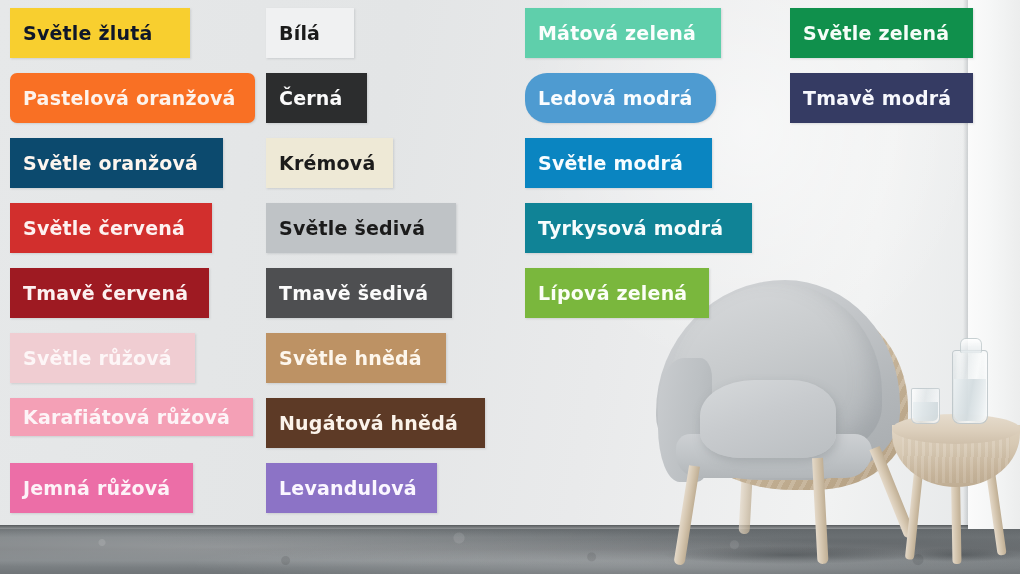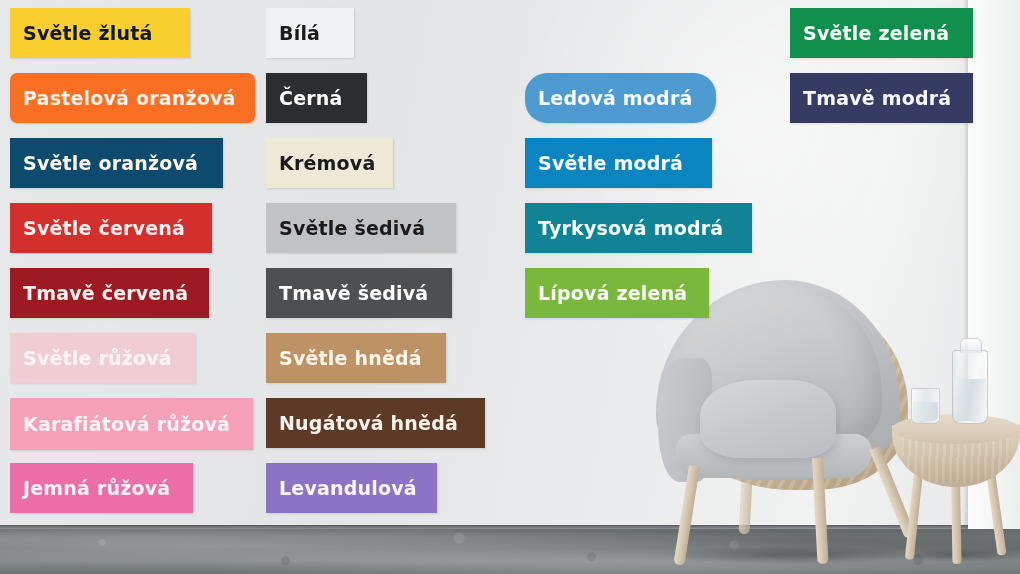--- a/index.html
+++ b/index.html
@@ -317,21 +317,21 @@
       </div>
       <div class="swatch" style="left: 10px; top: 203px; width: 202px; height: 50px; background: rgb(210, 47, 45);">
         <span class="swatch-label" style="color: rgb(253, 241, 240);">Světle červená</span>
       </div>
       <div class="swatch" style="left: 10px; top: 268px; width: 199px; height: 50px; background: rgb(158, 26, 34);">
         <span class="swatch-label" style="color: rgb(252, 240, 240);">Tmavě červená</span>
       </div>
       <div class="swatch" style="left: 10px; top: 333px; width: 185px; height: 50px; background: rgb(240, 205, 210);">
         <span class="swatch-label" style="color: rgb(253, 246, 247);">Světle růžová</span>
       </div>
-      <div class="swatch" style="left: 10px; top: 398px; width: 243px; height: 52px; background: rgb(244, 160, 182);">
+      <div class="swatch" style="left: 10px; top: 398px; width: 243px; height: 38px; background: rgb(244, 160, 182);">
         <span class="swatch-label" style="color: rgb(253, 244, 247);">Karafiátová růžová</span>
       </div>
       <div class="swatch" style="left: 10px; top: 463px; width: 183px; height: 50px; background: rgb(236, 110, 167);">
         <span class="swatch-label" style="color: rgb(253, 243, 248);">Jemná růžová</span>
       </div>
       <div class="swatch" style="left: 266px; top: 8px; width: 88px; height: 50px; background: rgb(240, 241, 242);">
         <span class="swatch-label" style="color: rgb(27, 27, 27);">Bílá</span>
       </div>
       <div class="swatch" style="left: 266px; top: 73px; width: 101px; height: 50px; background: rgb(44, 45, 46);">
         <span class="swatch-label" style="color: rgb(251, 251, 251);">Černá</span>
@@ -347,20 +347,23 @@
       </div>
       <div class="swatch" style="left: 266px; top: 333px; width: 180px; height: 50px; background: rgb(189, 146, 100);">
         <span class="swatch-label" style="color: rgb(253, 246, 236);">Světle hnědá</span>
       </div>
       <div class="swatch" style="left: 266px; top: 398px; width: 219px; height: 50px; background: rgb(93, 58, 38);">
         <span class="swatch-label" style="color: rgb(251, 243, 234);">Nugátová hnědá</span>
       </div>
       <div class="swatch" style="left: 266px; top: 463px; width: 171px; height: 50px; background: rgb(140, 115, 198);">
         <span class="swatch-label" style="color: rgb(251, 247, 255);">Levandulová</span>
       </div>
+      <div class="swatch" style="left: 525px; top: 8px; width: 196px; height: 50px; background: rgb(95, 207, 171);">
+        <span class="swatch-label" style="color: rgb(251, 254, 253);">Mátová zelená</span>
+      </div>
       <div class="swatch" style="left: 525px; top: 73px; width: 191px; height: 50px; background: rgb(78, 155, 209); border-radius: 22px;">
         <span class="swatch-label" style="color: rgb(250, 253, 255);">Ledová modrá</span>
       </div>
       <div class="swatch" style="left: 525px; top: 138px; width: 187px; height: 50px; background: rgb(10, 133, 193);">
         <span class="swatch-label" style="color: rgb(248, 253, 255);">Světle modrá</span>
       </div>
       <div class="swatch" style="left: 525px; top: 203px; width: 227px; height: 50px; background: rgb(16, 131, 150);">
         <span class="swatch-label" style="color: rgb(247, 253, 253);">Tyrkysová modrá</span>
       </div>
       <div class="swatch" style="left: 525px; top: 268px; width: 184px; height: 50px; background: rgb(122, 183, 61);">

